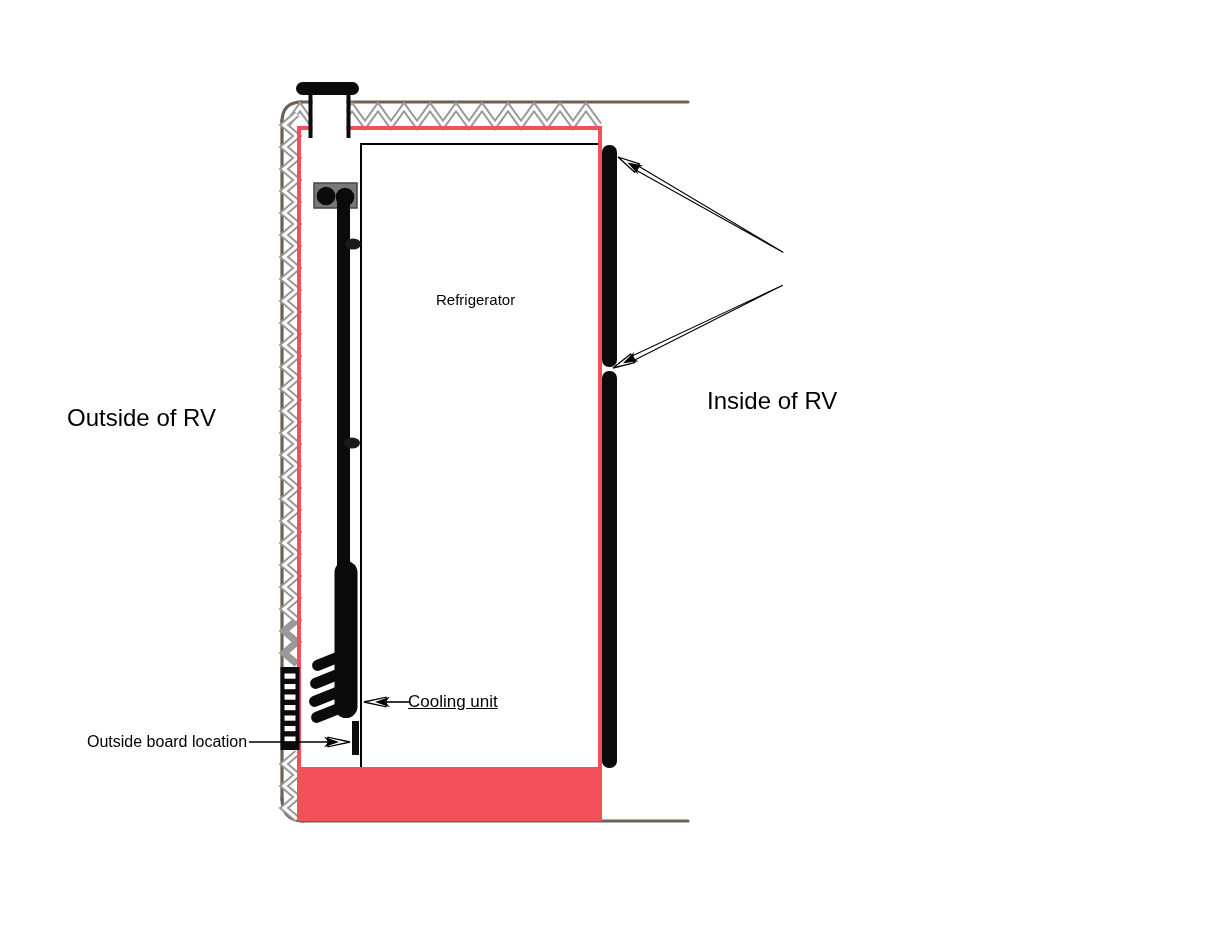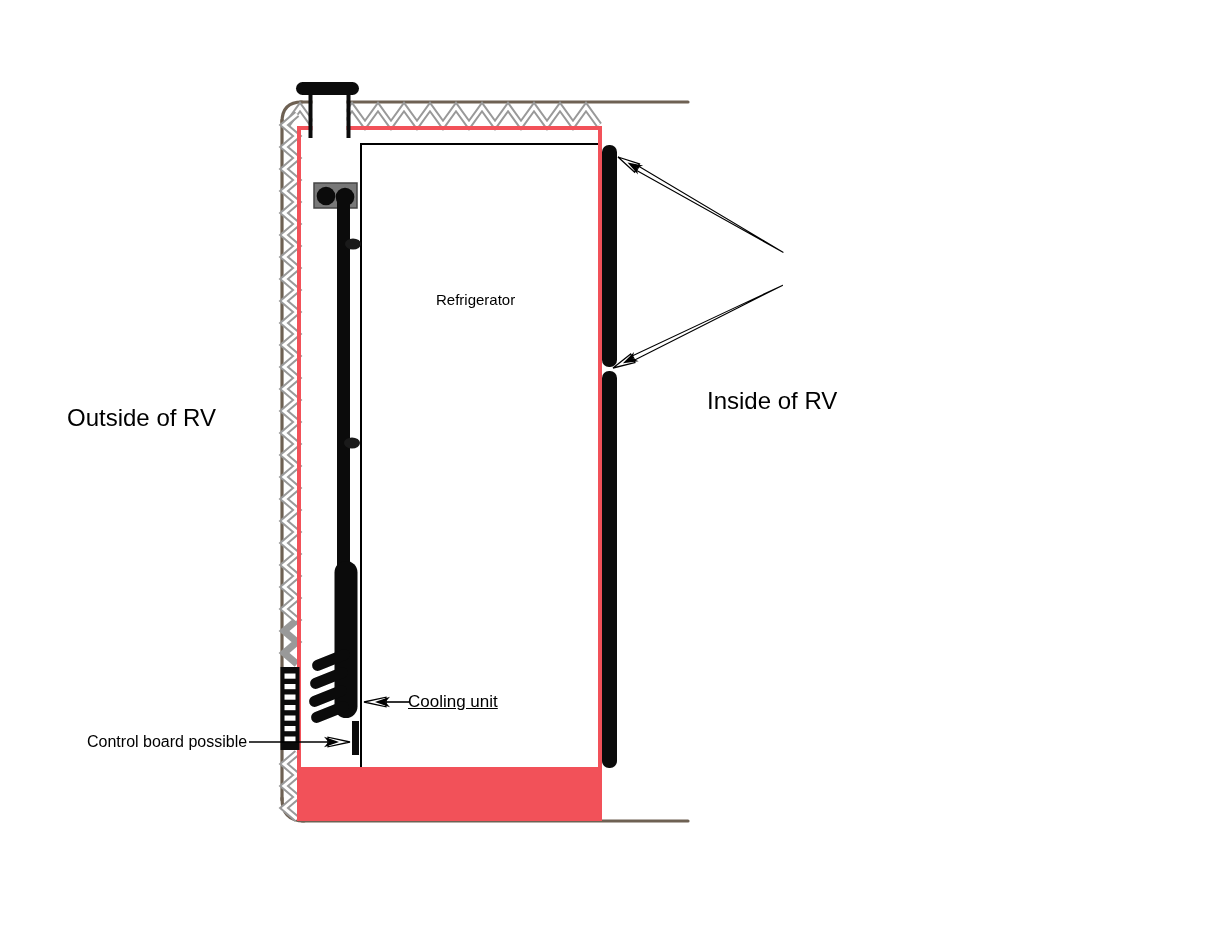--- a/index.html
+++ b/index.html
@@ -143,15 +143,15 @@
 
   <div class="lbl lbl-big" style="left:67px;top:404px;">Outside of RV</div>
 
   <div class="lbl lbl-big" style="left:707px;top:387px;">Inside of RV</div>
 
 
   <div class="lbl lbl-refrigerator" style="left:436px;top:291px;">Refrigerator</div>
 
   <div class="lbl lbl-cooling" style="left:408px;top:692px;">Cooling unit</div>
 
-  <div class="lbl lbl-control" style="left:87px;top:733px;">Control board possible</div>
+  <div class="lbl lbl-control" style="left:87px;top:733px;">Outside board location</div>
 
 </div>
 
 </body></html>

